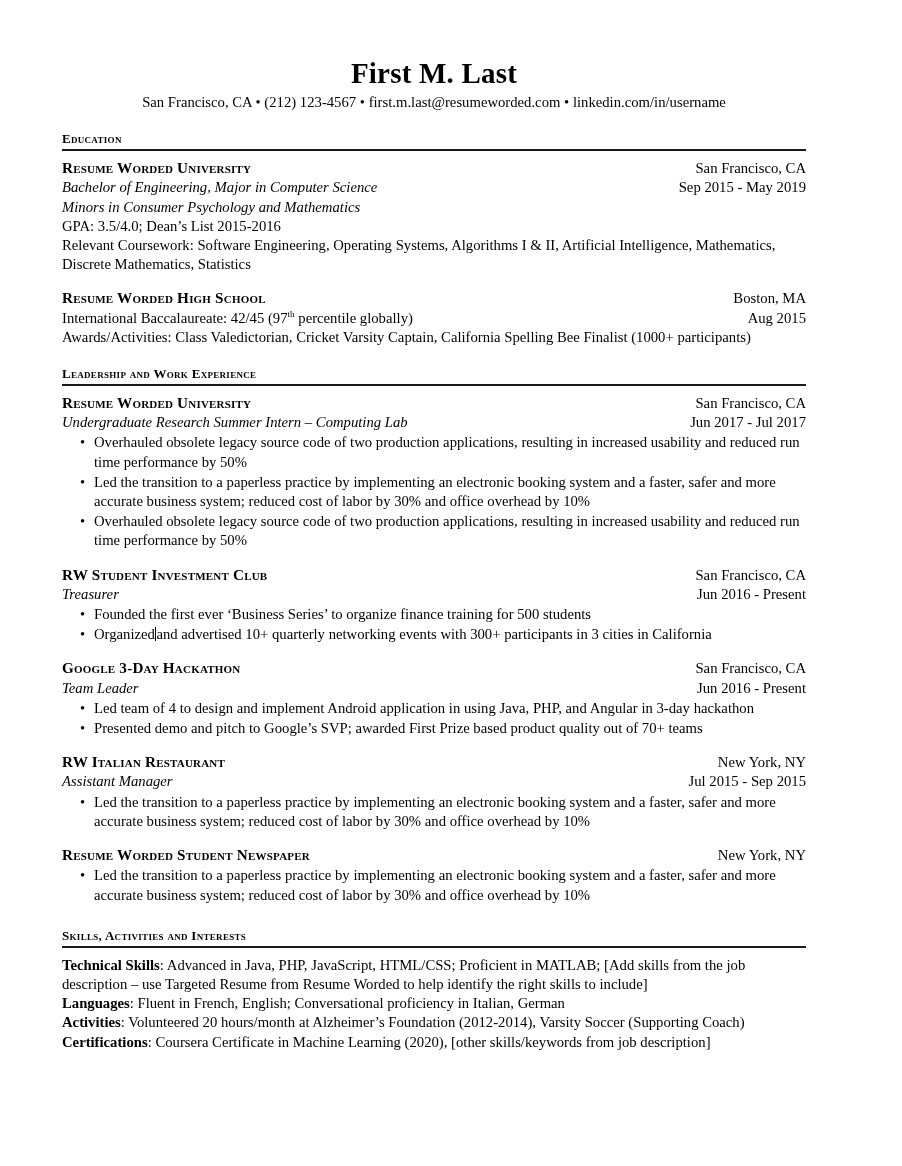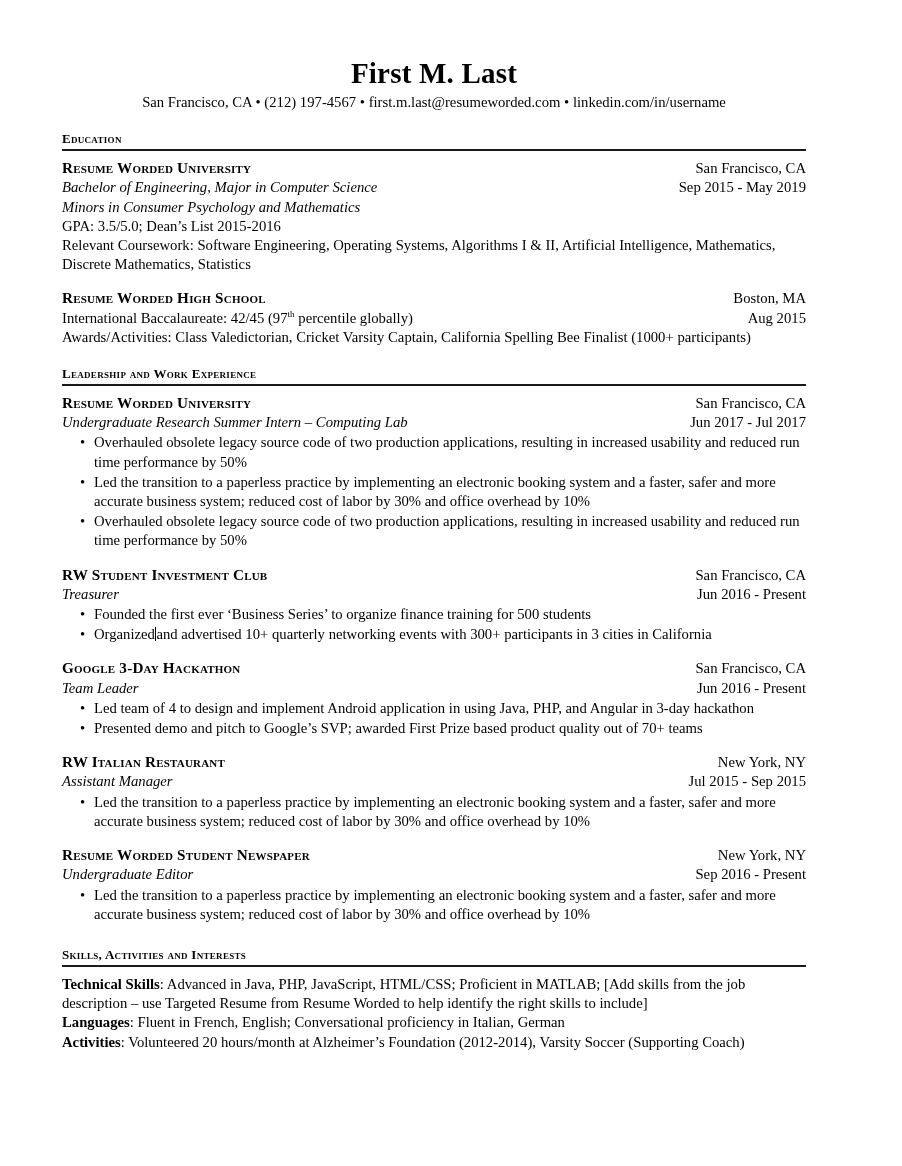--- a/index.html
+++ b/index.html
@@ -39,36 +39,36 @@
   .skill-label { font-weight:bold; }
 
   .caret { display:inline-block; width:1.5px; height:14px; background:#000; vertical-align:-2px; }
 </style>
 </head>
 <body>
 
 <div class="page">
 
   <div class="name">First M. Last</div>
-  <div class="contact">San Francisco, CA • (212) 197-4567 • first.m.last@resumeworded.com • linkedin.com/in/username</div>
+  <div class="contact">San Francisco, CA • (212) 123-4567 • first.m.last@resumeworded.com • linkedin.com/in/username</div>
 
   <div class="section">
     <div class="section-title">Education</div>
     <div class="section-body">
       <div class="entry">
         <div class="row">
           <span class="org">Resume Worded University</span>
           <span class="right-col">San Francisco, CA</span>
         </div>
         <div class="row">
           <span class="role">Bachelor of Engineering, Major in Computer Science</span>
           <span class="right-col">Sep 2015 - May 2019</span>
         </div>
         <div class="role">Minors in Consumer Psychology and Mathematics</div>
-        <div class="plainline">GPA: 3.5/5.0; Dean’s List 2015-2016</div>
+        <div class="plainline">GPA: 3.5/4.0; Dean’s List 2015-2016</div>
         <div class="plainline">Relevant Coursework: Software Engineering, Operating Systems, Algorithms I &amp; II, Artificial Intelligence, Mathematics, Discrete Mathematics, Statistics</div>
       </div>
 
       <div class="entry">
         <div class="row">
           <span class="org">Resume Worded High School</span>
           <span class="right-col">Boston, MA</span>
         </div>
         <div class="row">
           <span class="plainline"><span>International Baccalaureate: 42/45 (97</span><sup>th</sup><span> percentile globally)</span></span>
@@ -141,34 +141,31 @@
         <ul class="bullets">
           <li>Led the transition to a paperless practice by implementing an electronic booking system and a faster, safer and more accurate business system; reduced cost of labor by 30% and office overhead by 10%</li>
         </ul>
       </div>
 
       <div class="entry">
         <div class="row">
           <span class="org">Resume Worded Student Newspaper</span>
           <span class="right-col">New York, NY</span>
         </div>
-        <div class="row">
-          <span class="role">Undergraduate Editor</span>
-          <span class="right-col">Sep 2016 - Present</span>
-        </div>
         <ul class="bullets">
           <li>Led the transition to a paperless practice by implementing an electronic booking system and a faster, safer and more accurate business system; reduced cost of labor by 30% and office overhead by 10%</li>
         </ul>
       </div>
 
     </div>
   </div>
 
   <div class="section" style="margin-top:21px;">
     <div class="section-title">Skills, Activities and Interests</div>
     <div class="skills-body">
       <div class="skill-line"><span class="skill-label">Technical Skills</span><span>: Advanced in Java, PHP, JavaScript, HTML/CSS; Proficient in MATLAB; [Add skills from the job description – use Targeted Resume from Resume Worded to help identify the right skills to include]</span></div>
       <div class="skill-line"><span class="skill-label">Languages</span><span>: Fluent in French, English; Conversational proficiency in Italian, German</span></div>
       <div class="skill-line"><span class="skill-label">Activities</span><span>: Volunteered 20 hours/month at Alzheimer’s Foundation (2012-2014), Varsity Soccer (Supporting Coach)</span></div>
+      <div class="skill-line"><span class="skill-label">Certifications</span><span>: Coursera Certificate in Machine Learning (2020), [other skills/keywords from job description]</span></div>
     </div>
   </div>
 
 </div>
 
 </body></html>

